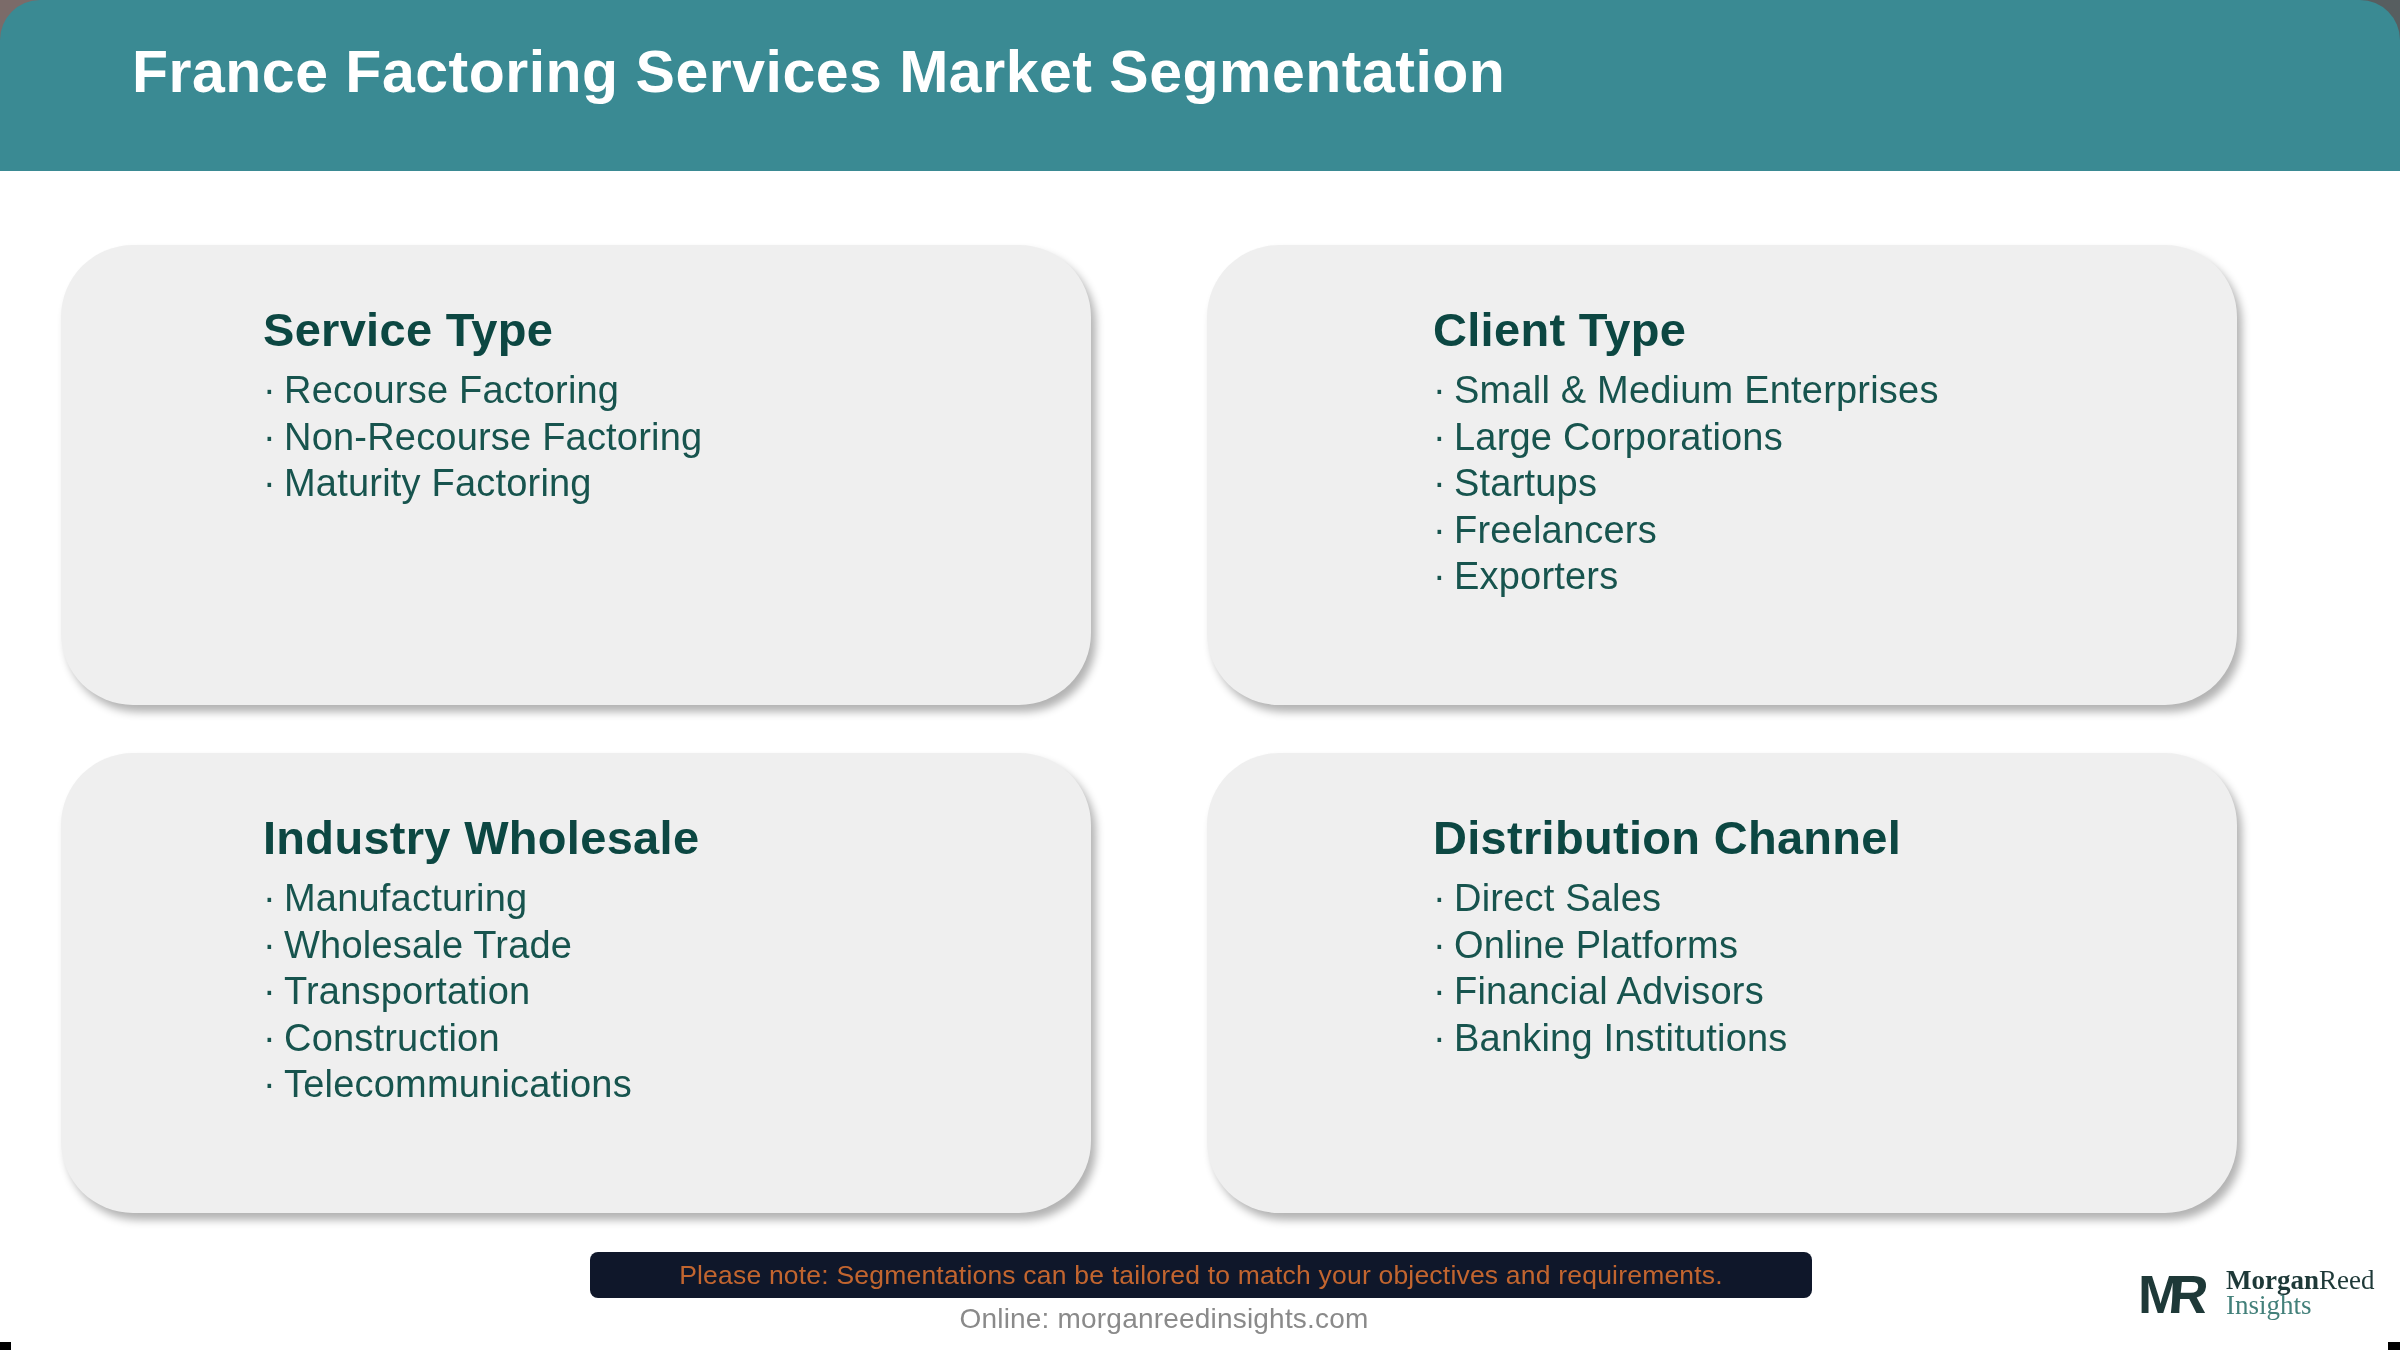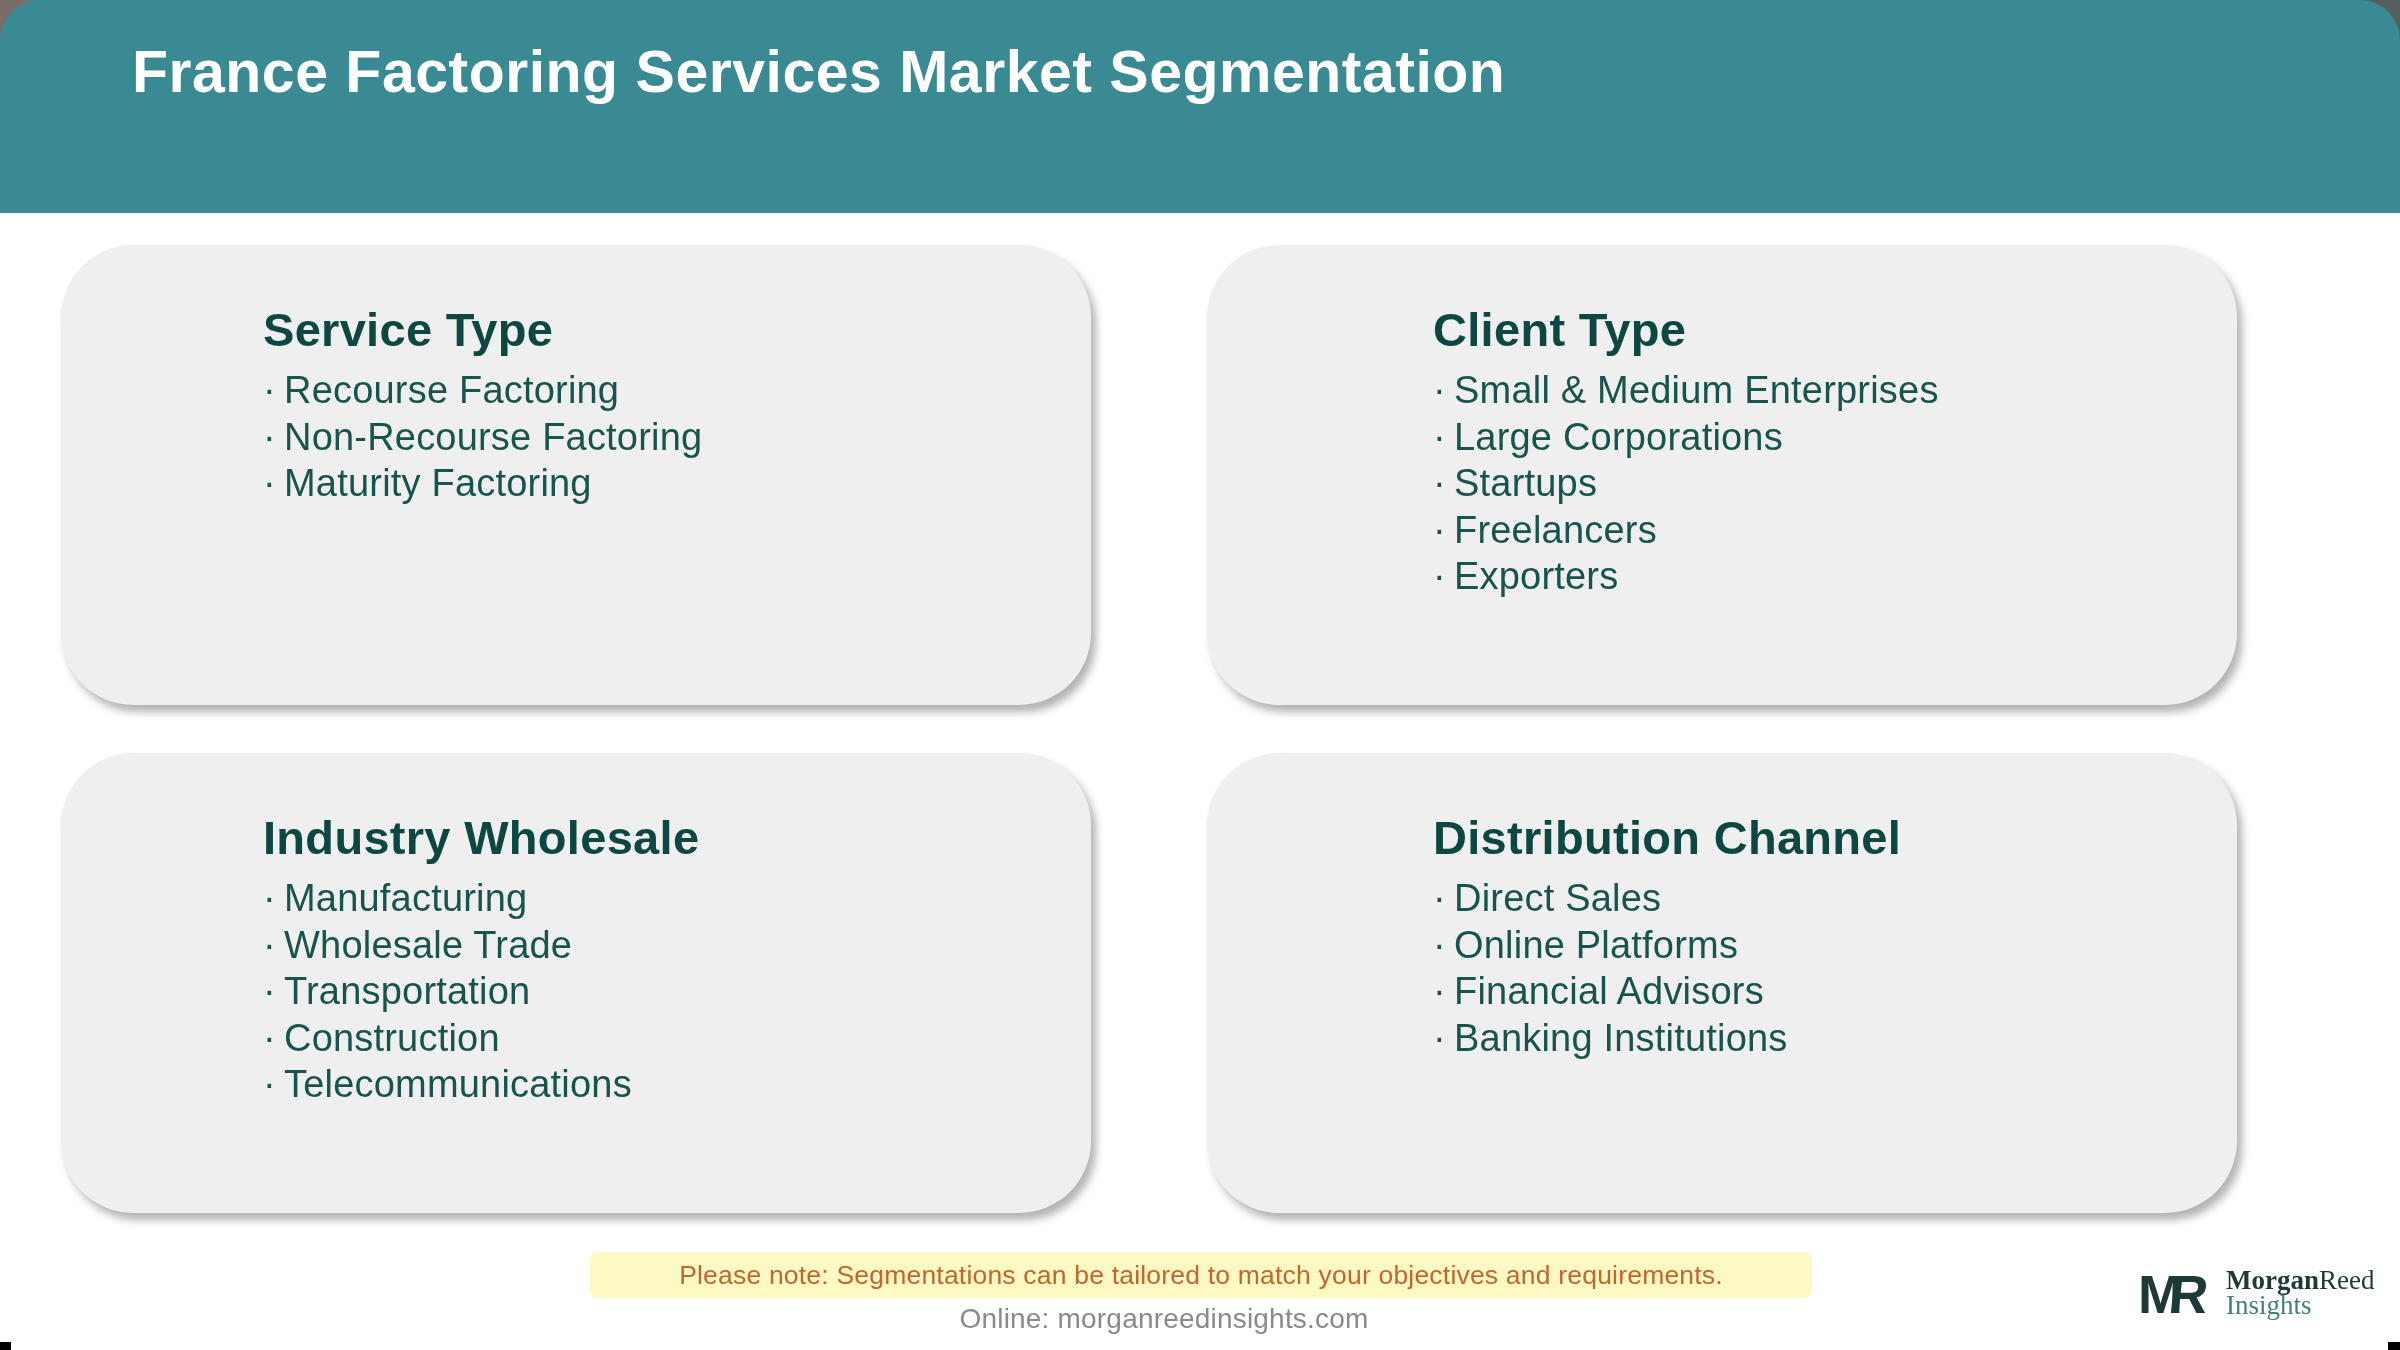--- a/index.html
+++ b/index.html
@@ -15,21 +15,21 @@
   
   .corner { position: absolute; top: 0; width: 46px; height: 46px; z-index: 1; }
   .corner-tl { left: 0; background: #7b6b69; }
   .corner-tr { right: 0; background: #575e60; }
   .mark { position: absolute; background: #000; z-index: 5; }
   .mark-bl { left: 0; top: 1342px; width: 11px; height: 8px; }
   .mark-br { left: 2388px; top: 1342px; width: 12px; height: 8px; }
 
   
   .header {
-    position: absolute; left: 0; top: 0; right: 0; height: 213px;
+    position: absolute; left: 0; top: 0; right: 0; height: 171px;
     background: #3A8A93;
     border-radius: 40px 40px 0 0;
     z-index: 2;
   }
   .title {
     position: absolute; left: 132px; top: 42px; margin: 0;
     font-size: 59px; line-height: 60px; font-weight: bold;
     color: #ffffff; letter-spacing: 0.5px; white-space: nowrap;
   }
 
@@ -57,21 +57,21 @@
   .card-item {
     font-size: 38px; line-height: 46.5px;
     color: #17544E; letter-spacing: 0.2px; white-space: nowrap;
   }
   .card-item::before { content: "\00B7"; display: inline-block; width: 21px; }
 
   
   .note {
     position: absolute; left: 590px; top: 1252px;
     width: 1222px; height: 46px;
-    background: #fef9c3; border-radius: 8px;
+    background: #0f172a; border-radius: 8px;
     display: flex; align-items: center; justify-content: center;
     z-index: 3;
   }
   .note-text { font-size: 26.5px; color: #C2652F; letter-spacing: 0.2px; white-space: nowrap; }
 
   .source {
     position: absolute; left: 0; top: 1303px; width: 2328px;
     text-align: center;
     font-size: 28px; color: #8A8A8A; letter-spacing: 0.2px;
     z-index: 3;

